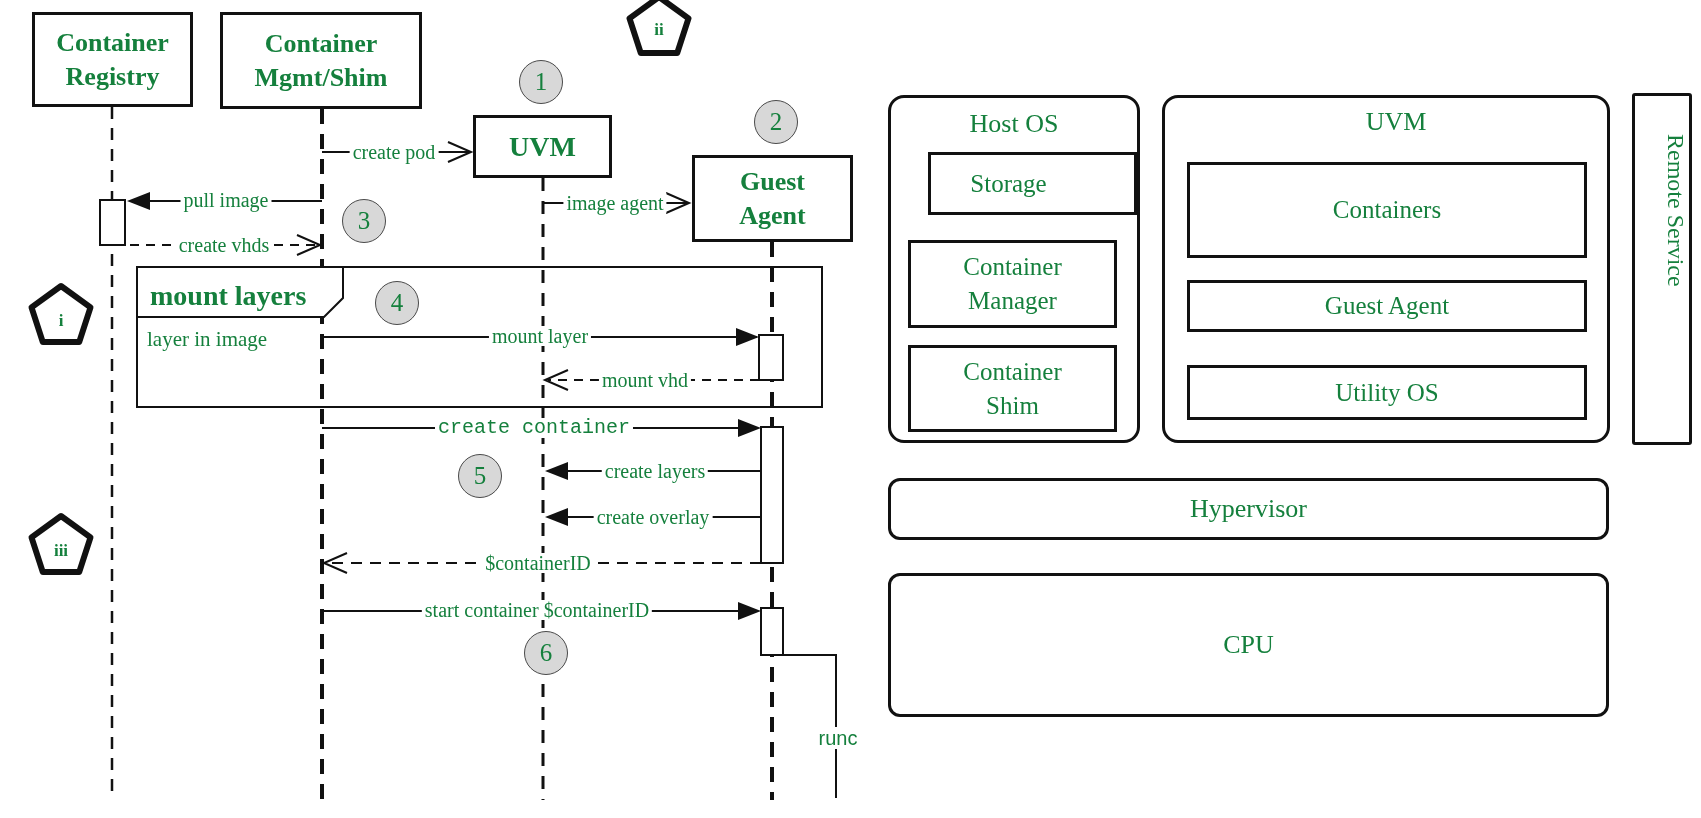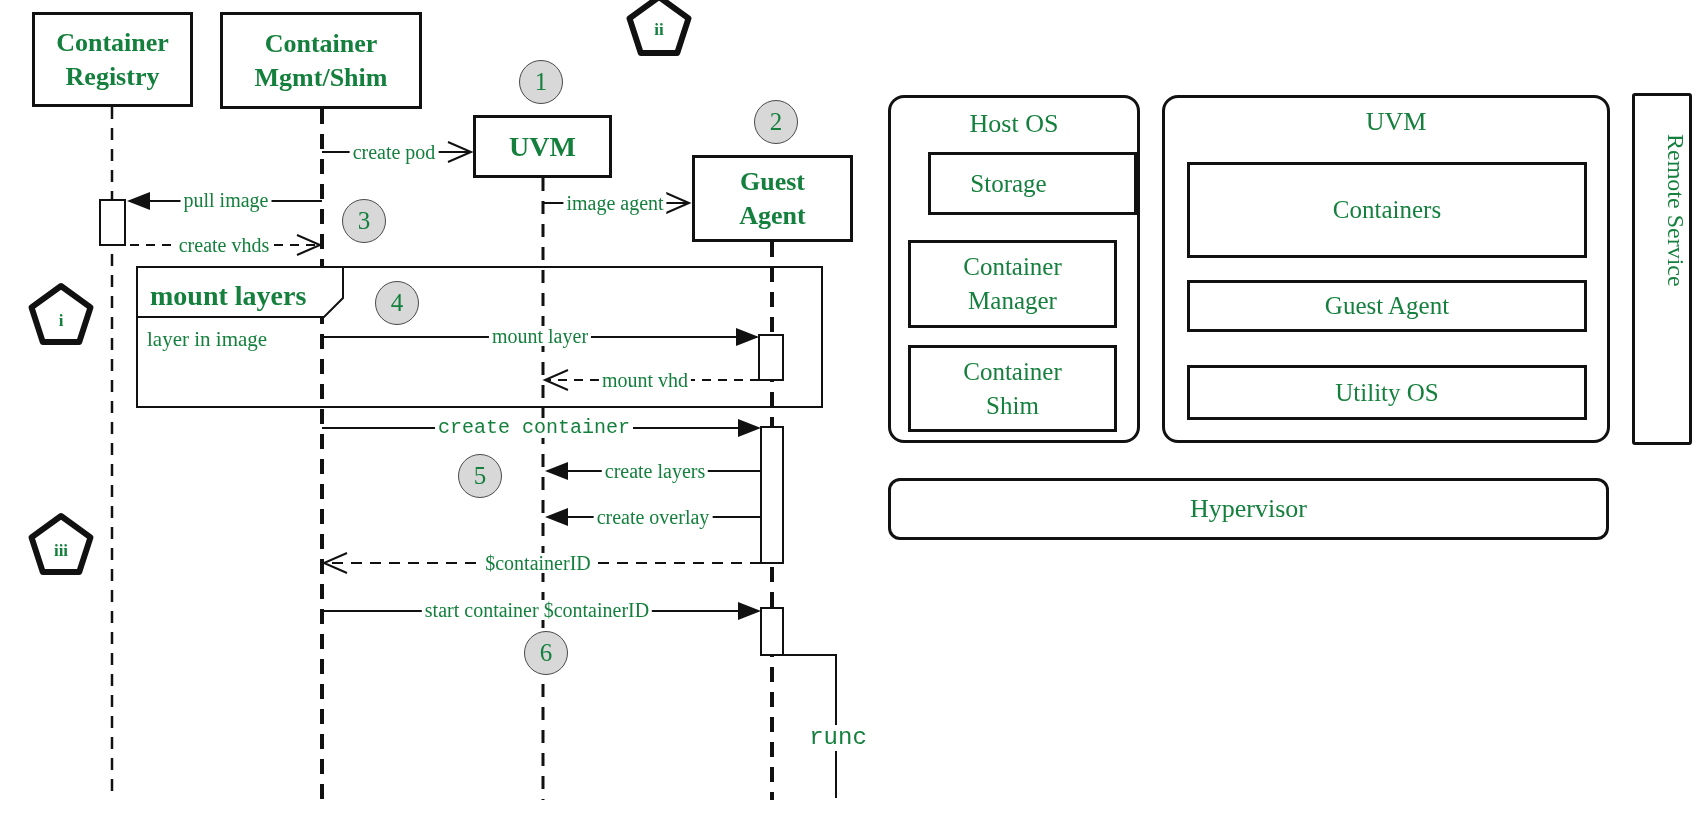--- a/index.html
+++ b/index.html
@@ -28,21 +28,21 @@
   .rounded{border-radius:16px;}
   .rounded-sm{border-radius:12px;}
   .comp{position:absolute;box-sizing:border-box;border:3px solid #111;background:#fff;
         display:flex;align-items:center;justify-content:center;text-align:center;
         font-size:25px;line-height:1.35;white-space:pre-line;}
   .panel-title{position:absolute;transform:translate(-50%,-50%);font-size:26px;line-height:1;white-space:nowrap;}
   .center-label{display:flex;align-items:center;justify-content:center;font-size:26px;}
   .vertical-text{position:absolute;writing-mode:vertical-rl;font-size:24px;
                  left:0;right:0;margin:0 auto;text-align:center;}
   .runc{position:absolute;transform:translate(-50%,-50%);background:#fff;padding:1px 4px;
-        font-family:Liberation Mono, monospace;font-size:24px;line-height:1;}
+        font-family:Liberation Sans, sans-serif;font-size:20px;line-height:1;}
 </style>
 </head>
 <body>
 
 <div class="canvas">
 
   <svg width="1701" height="818" viewBox="0 0 1701 818">
 
     <line x1="112" y1="107" x2="112" y2="800" stroke="#111" stroke-width="2.5" stroke-dasharray="12 9"></line>
     <line x1="322" y1="109" x2="322" y2="800" stroke="#111" stroke-width="4" stroke-dasharray="15 10"></line>
@@ -140,14 +140,15 @@
   <div class="panel-title" style="left:1396px;top:122px;">UVM</div>
   <div class="comp" style="left:1187px;top:162px;width:400px;height:96px;">Containers</div>
   <div class="comp" style="left:1187px;top:280px;width:400px;height:52px;">Guest Agent</div>
   <div class="comp" style="left:1187px;top:365px;width:400px;height:55px;">Utility OS</div>
 
   <div class="panel" style="left:1632px;top:93px;width:60px;height:352px;border-radius:3px;">
     <div class="vertical-text" style="top:38px;">Remote Service</div>
   </div>
 
   <div class="panel rounded-sm center-label" style="left:888px;top:478px;width:721px;height:62px;">Hypervisor</div>
+  <div class="panel rounded-sm center-label" style="left:888px;top:573px;width:721px;height:144px;">CPU</div>
 
 </div>
 
 </body></html>

